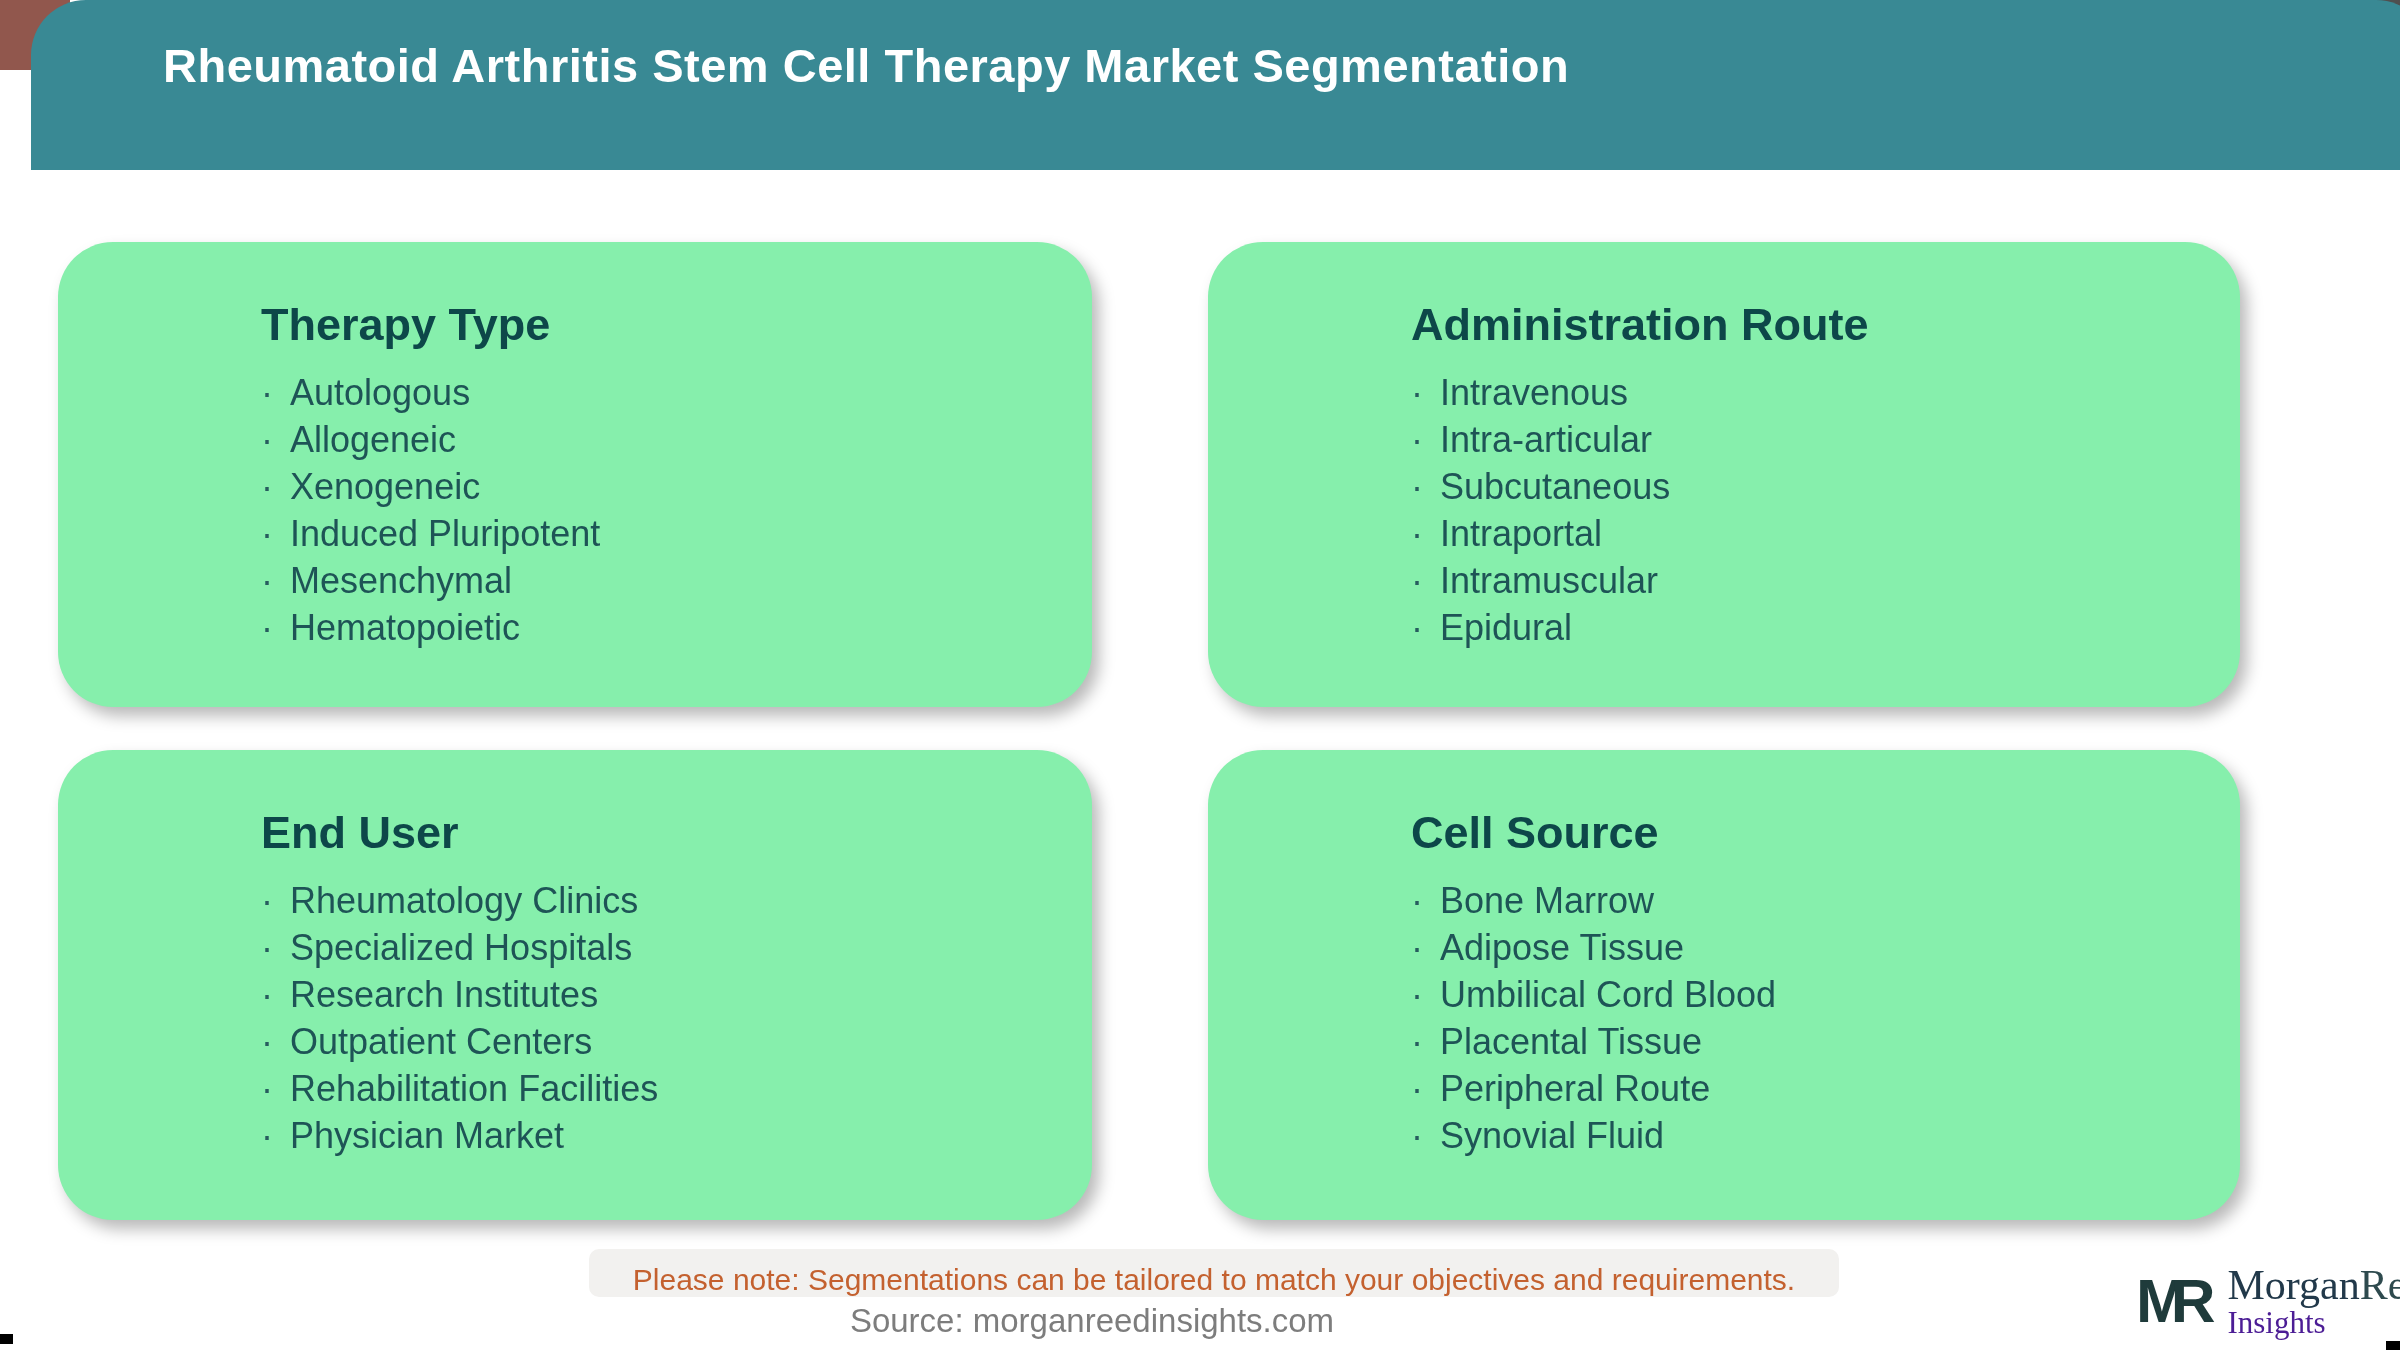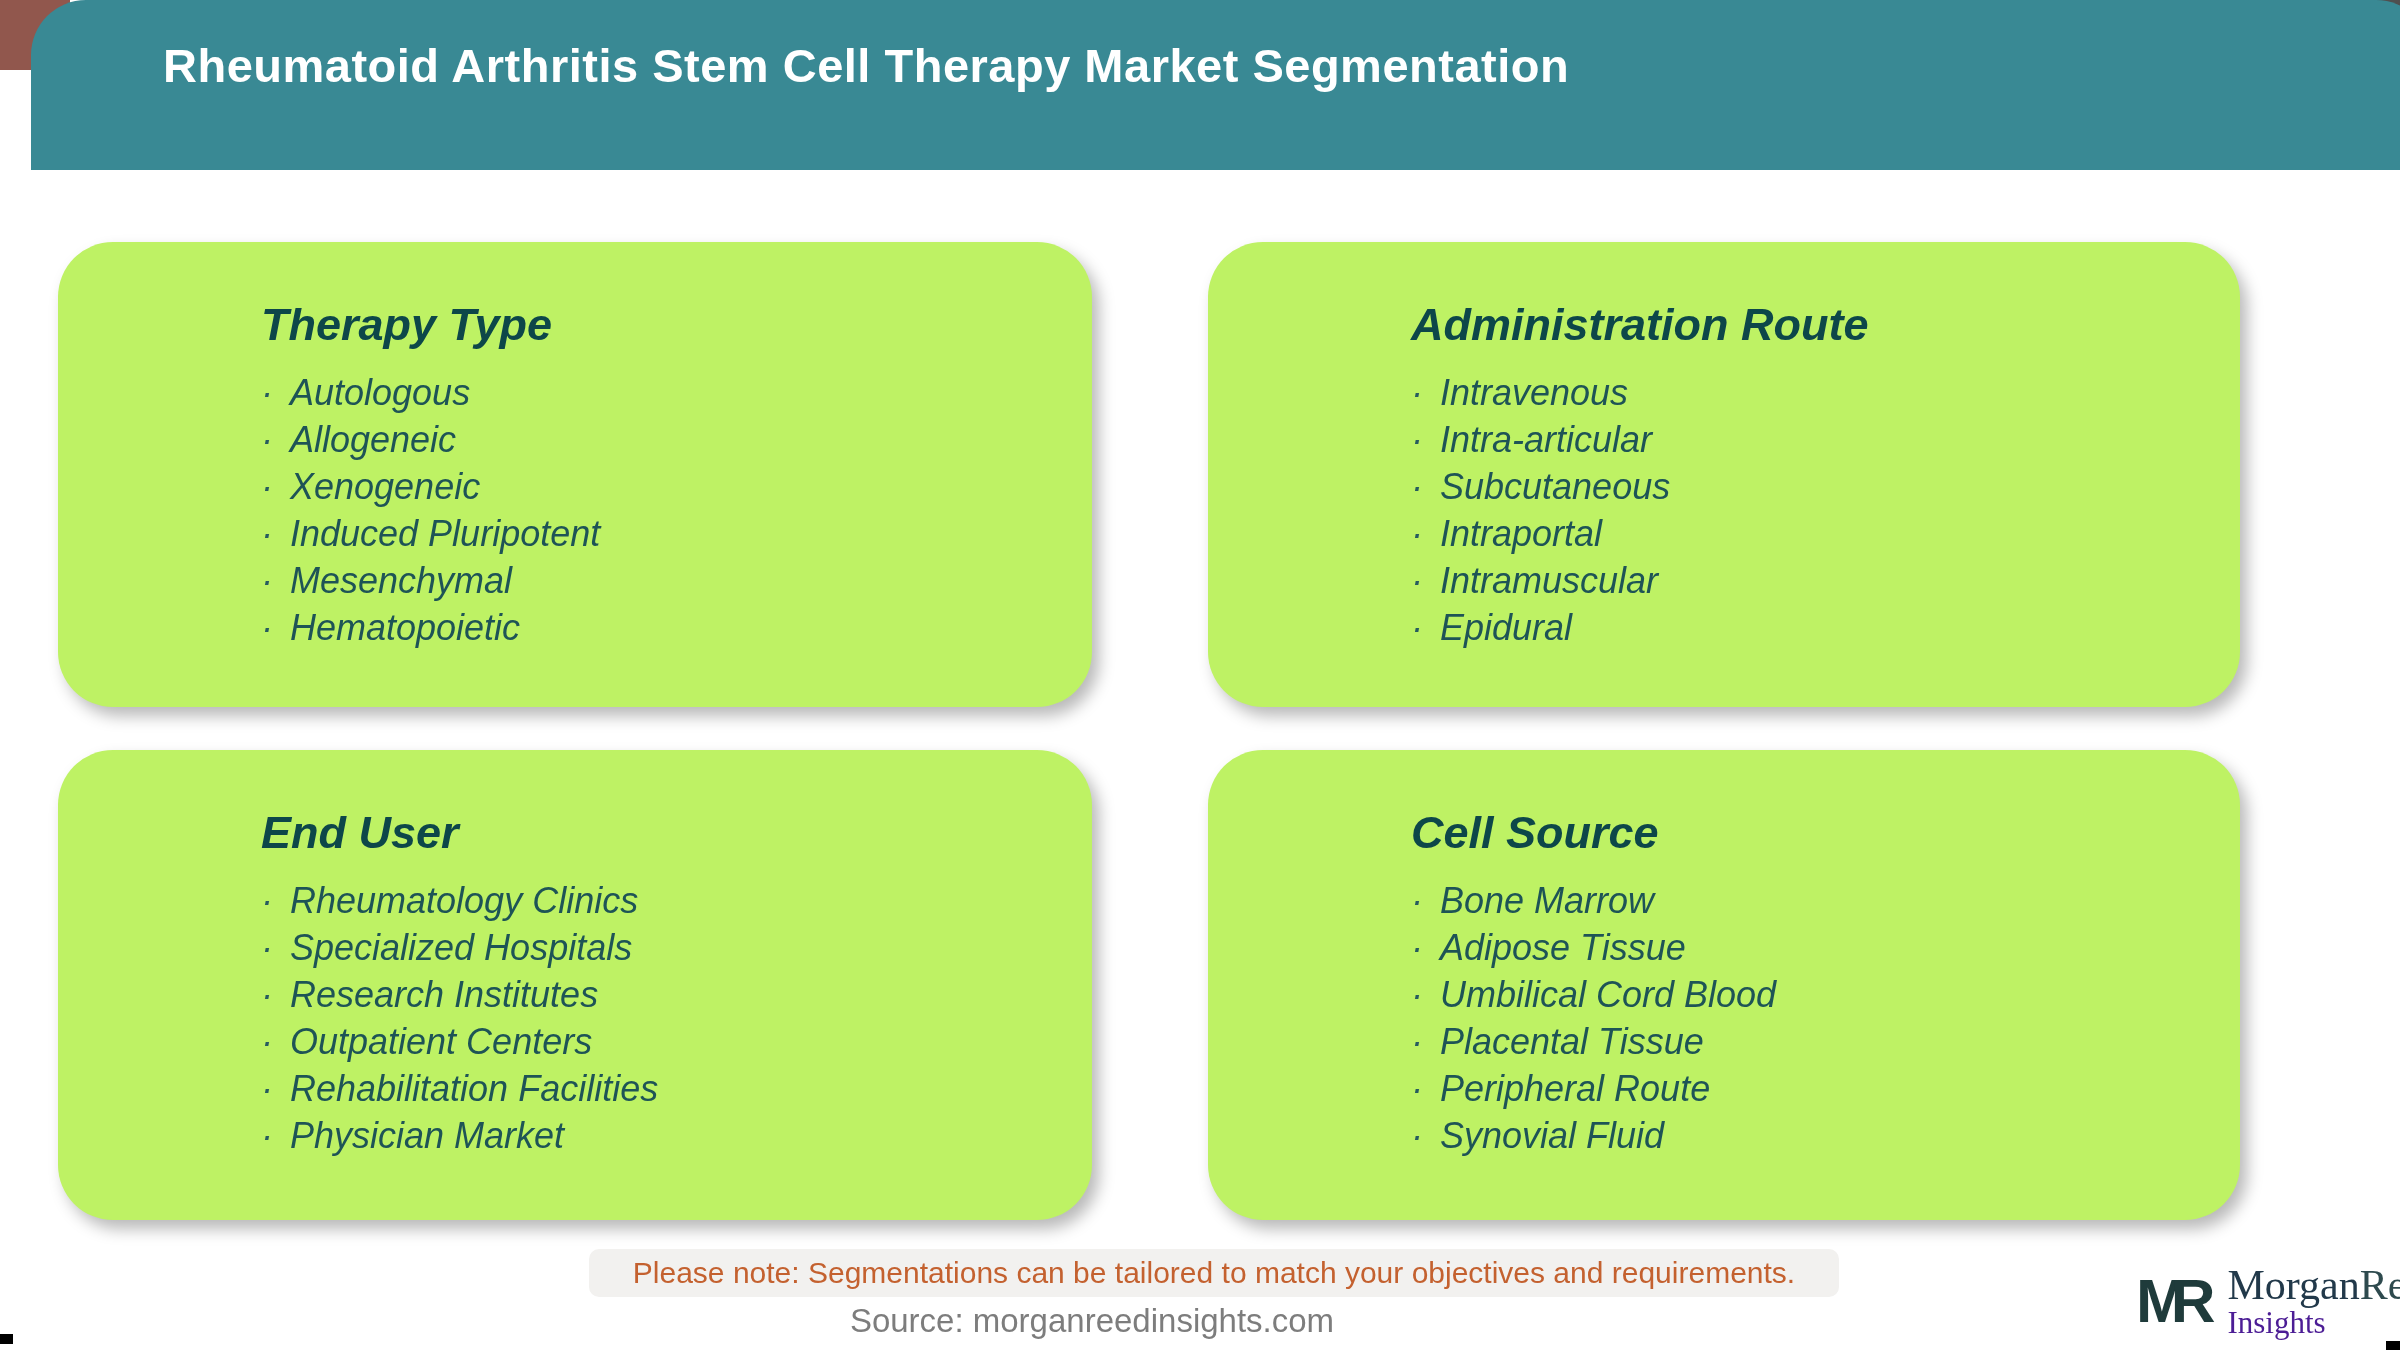--- a/index.html
+++ b/index.html
@@ -33,25 +33,24 @@
     margin: 0;
     color: #ffffff;
     font-size: 47px;
     font-weight: bold;
     letter-spacing: 0.5px;
     line-height: 1.2;
   }
 
   .card {
     position: absolute;
-    background: #bef264;
+    background: #86efac;
     border-radius: 55px;
     box-shadow: 7px 9px 16px rgba(0,0,0,0.28);
     padding: 56px 50px 0 203px;
-    font-style: italic;
   }
   .card-1 { left: 58px;   top: 242px; width: 1034px; height: 465px; }
   .card-2 { left: 1208px; top: 242px; width: 1032px; height: 465px; }
   .card-3 { left: 58px;   top: 750px; width: 1034px; height: 470px; }
   .card-4 { left: 1208px; top: 750px; width: 1032px; height: 470px; }
 
   .card h2 {
     margin: 0 0 16px 0;
     font-size: 45px;
     font-weight: bold;
@@ -68,21 +67,21 @@
     color: #1e5456;
   }
   .card li .dot { color: #275c5e; }
 
   .note {
     position: absolute;
     left: 589px; top: 1249px;
     width: 1250px; height: 48px;
     background: #f2f1ef;
     border-radius: 10px;
-    display: flex; align-items: center; justify-content: center;
+    display: flex; align-items: flex-end; justify-content: center;
   }
   .note span { color: #c4612f; font-size: 30px; }
 
   .source {
     position: absolute;
     left: 0; top: 1302px;
     width: 2184px;
     text-align: center;
     font-size: 33px;
     color: #7d7d7d;

